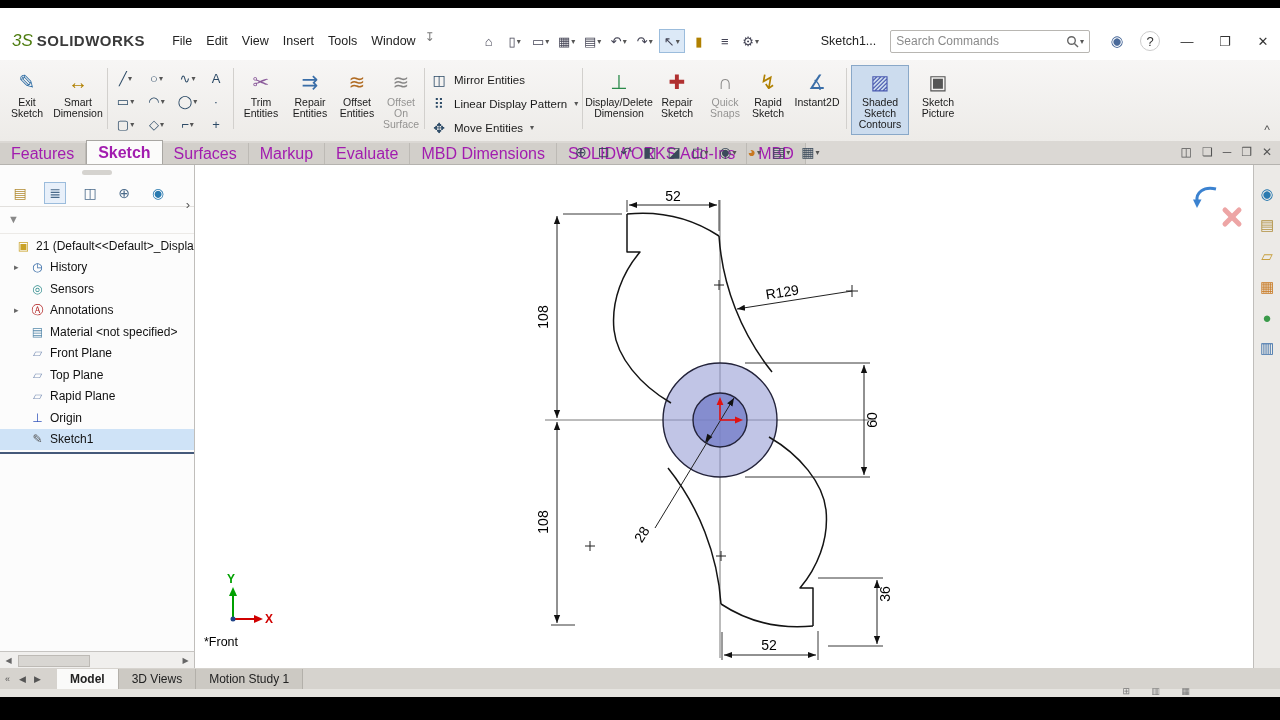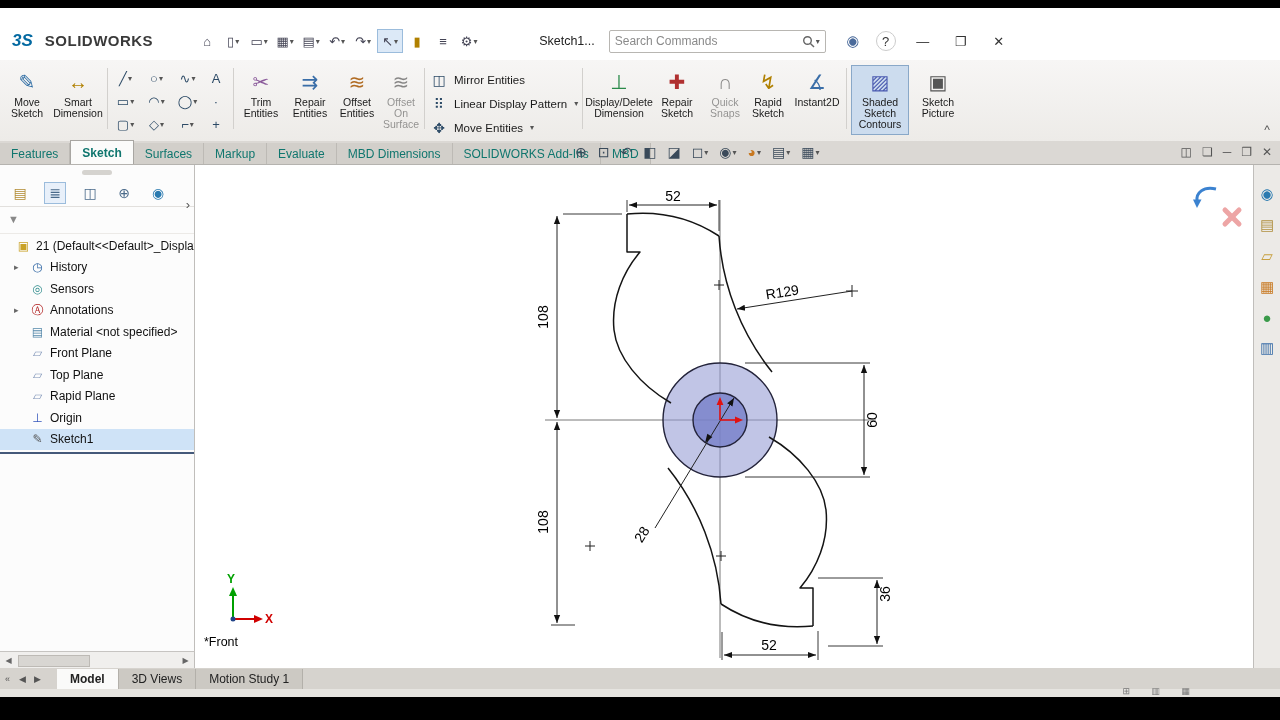--- a/index.html
+++ b/index.html
@@ -2,21 +2,21 @@
 <html><head>
 <meta charset="utf-8">
 <style>
   html,body{margin:0;padding:0;background:#000;font-family:"Liberation Sans",sans-serif;}
   #stage{position:relative;width:1280px;height:720px;background:#000;overflow:hidden;}
   .abs{position:absolute;}
   
   .titlebar{left:0;top:8px;width:1280px;height:52px;background:#ffffff;}
   .tb-row{position:absolute;left:0;right:0;bottom:3px;height:32px;display:flex;align-items:center;}
   .logo{display:flex;align-items:baseline;margin-left:12px;}
-  .logo-mark{color:#0369a1;font-weight:bold;font-style:italic;font-size:17px;margin-right:12px;}
+  .logo-mark{color:#4d7c0f;font-weight:normal;font-style:italic;font-size:17px;margin-right:4px;}
   .logo-word{color:#3a3a3a;font-weight:bold;font-size:15px;letter-spacing:.5px;}
   .menus{display:flex;margin-left:20px;}
   .menu{font-size:12.5px;color:#222;padding:4px 7px;}
   .pin{font-size:12px;color:#777;margin-left:2px;}
   .qbar{display:flex;align-items:center;margin-left:42px;gap:2px;}
   .qi{height:22px;min-width:20px;display:flex;align-items:center;justify-content:center;font-size:13px;color:#445;padding:0 2px;}
   .qi.pressed{background:#dce9f7;border:1px solid #9bbcdc;}
   .dd{font-size:8px;color:#555;margin-left:1px;}
   .doctitle{font-size:12.5px;color:#222;margin-left:58px;white-space:nowrap;}
   .searchbox{display:flex;align-items:center;justify-content:space-between;border:1px solid #b8b6b2;background:#fff;height:21px;width:205px;border-radius:2px;margin-left:14px;padding:0 5px;}
@@ -35,21 +35,21 @@
   .cellgrid{position:absolute;left:110px;top:7px;display:grid;grid-template-columns:repeat(3,31px);grid-auto-rows:23px;}
   .cell{display:flex;align-items:center;justify-content:center;font-size:13px;color:#2c4a66;}
   .acol{position:absolute;left:206px;top:7px;display:flex;flex-direction:column;width:20px;}
   .acell{height:23px;display:flex;align-items:center;justify-content:center;font-size:13px;color:#2c4a66;}
   .vsep{position:absolute;top:8px;bottom:12px;width:1px;background:#d2d0cd;}
   .rrow{position:absolute;left:430px;display:flex;align-items:center;height:23px;font-size:11.5px;color:#1a1a1a;gap:6px;}
   .g16{font-size:14px;color:#2c4a66;width:18px;text-align:center;}
   .collapsebtn{position:absolute;right:10px;bottom:4px;font-size:12px;color:#555;}
   
   .tabrow{left:0;top:141px;width:1280px;height:24px;background:#dbd8d4;border-bottom:1px solid #b5b3af;display:flex;align-items:flex-end;box-sizing:border-box;}
-  .tab{height:21px;padding:0 11px;font-size:12px;display:flex;align-items:center;background:#d2cfca;border-right:1px solid #bdbab5;color:#0f766e;}
+  .tab{height:21px;padding:0 11px;font-size:16px;display:flex;align-items:center;background:#d2cfca;border-right:1px solid #bdbab5;color:#a21caf;}
   .tab.active{background:#fbfbfa;font-weight:bold;border:1px solid #a8a6a2;border-bottom:none;height:23px;text-align:right;}
   .hud{position:absolute;left:575px;top:3px;display:flex;gap:11px;align-items:center;}
   .hudi{font-size:14px;color:#3a4a5a;display:flex;align-items:center;}
   .docctl{position:absolute;right:8px;top:4px;display:flex;gap:10px;align-items:center;}
   .dci{font-size:12px;color:#555;}
   
   .leftpanel{left:0;top:165px;width:195px;height:486px;background:#fcfcfc;border-right:1px solid #c0bebb;box-sizing:border-box;}
   .lp-grip{position:absolute;left:82px;top:5px;width:30px;height:5px;border-radius:3px;background:#d5d3cf;}
   .lp-tabs{position:absolute;left:0;top:14px;width:100%;height:28px;display:flex;align-items:center;gap:14px;padding-left:10px;box-sizing:border-box;border-bottom:1px solid #e2e0dd;}
   .lpt{font-size:14px;color:#4a6a8a;width:20px;height:20px;display:flex;align-items:center;justify-content:center;}
@@ -93,20 +93,29 @@
 <body>
 
 <div id="stage">
 
   <div class="abs titlebar">
     <div class="tb-row">
       <div class="logo">
         <span class="logo-mark">3S</span>
         <span class="logo-word">SOLIDWORKS</span>
       </div>
+      <div class="menus">
+        <span class="menu">File</span>
+        <span class="menu">Edit</span>
+        <span class="menu">View</span>
+        <span class="menu">Insert</span>
+        <span class="menu">Tools</span>
+        <span class="menu">Window</span>
+        <span class="pin">↧</span>
+      </div>
       <div class="qbar">
         <span class="qi">⌂</span>
         <span class="qi">
             <span>▯</span>
             <span class="dd">▾</span>
           </span>
         <span class="qi">
             <span>▭</span>
             <span class="dd">▾</span>
           </span>
@@ -154,21 +163,21 @@
         <span class="winbtn">—</span>
         <span class="winbtn">❐</span>
         <span class="winbtn">✕</span>
       </div>
     </div>
   </div>
 
   <div class="abs ribbon">
     <div class="rbtn" style="left:6px;width:42px;">
       <span class="ric" style="color:#2e6da4;">✎</span>
-      <span class="rlb">Move Sketch</span>
+      <span class="rlb">Exit Sketch</span>
     </div>
     <div class="rbtn" style="left:50px;width:56px;">
       <span class="ric" style="color:#b08000;">↔</span>
       <span class="rlb">Smart Dimension</span>
     </div>
     <div class="vsep" style="left:107px;"></div>
     <div class="cellgrid">
       <span class="cell">
           <span>╱</span>
           <span class="dd">▾</span>

